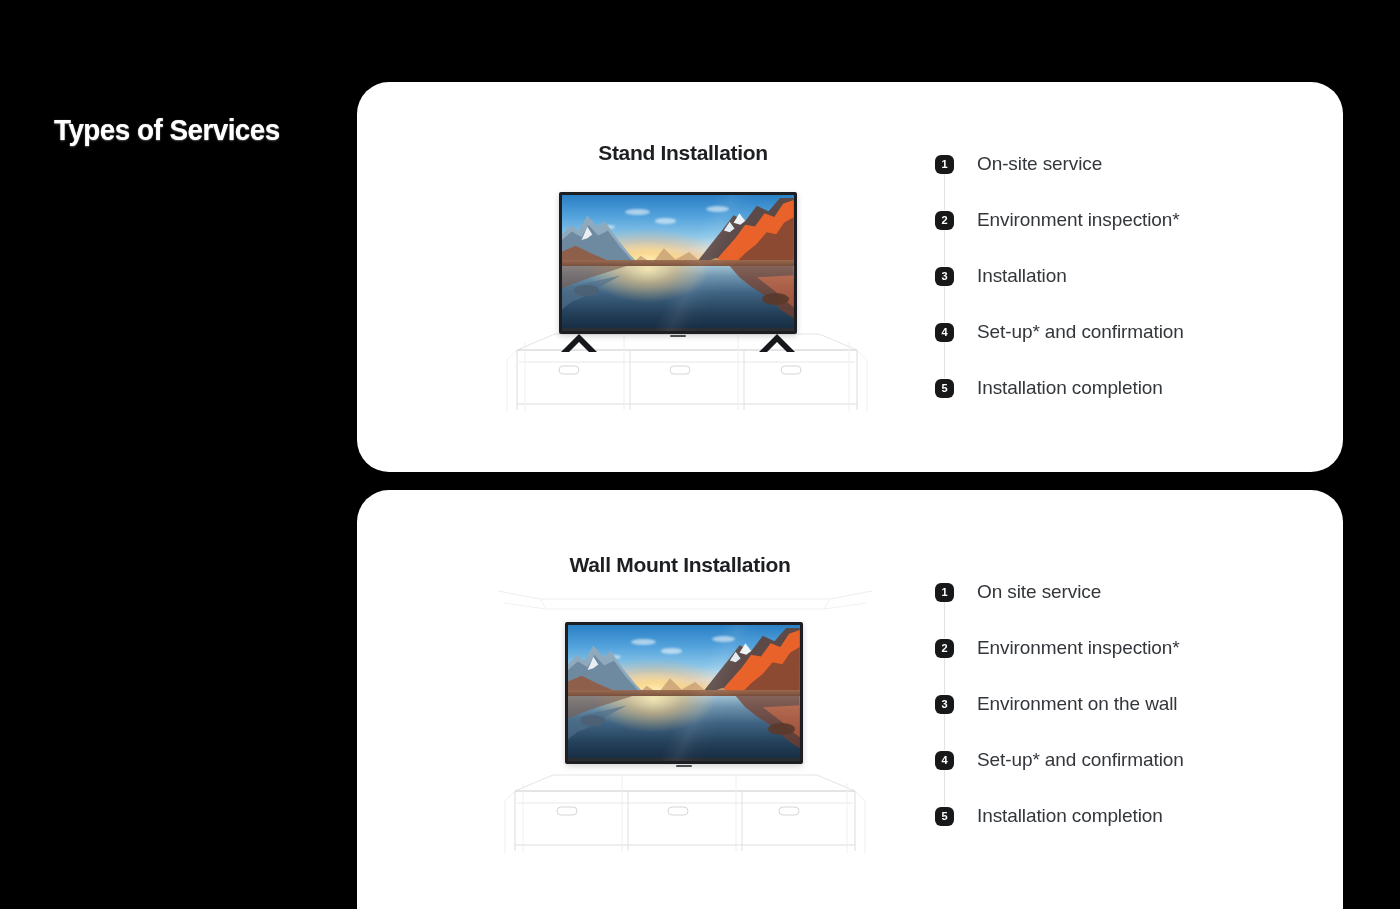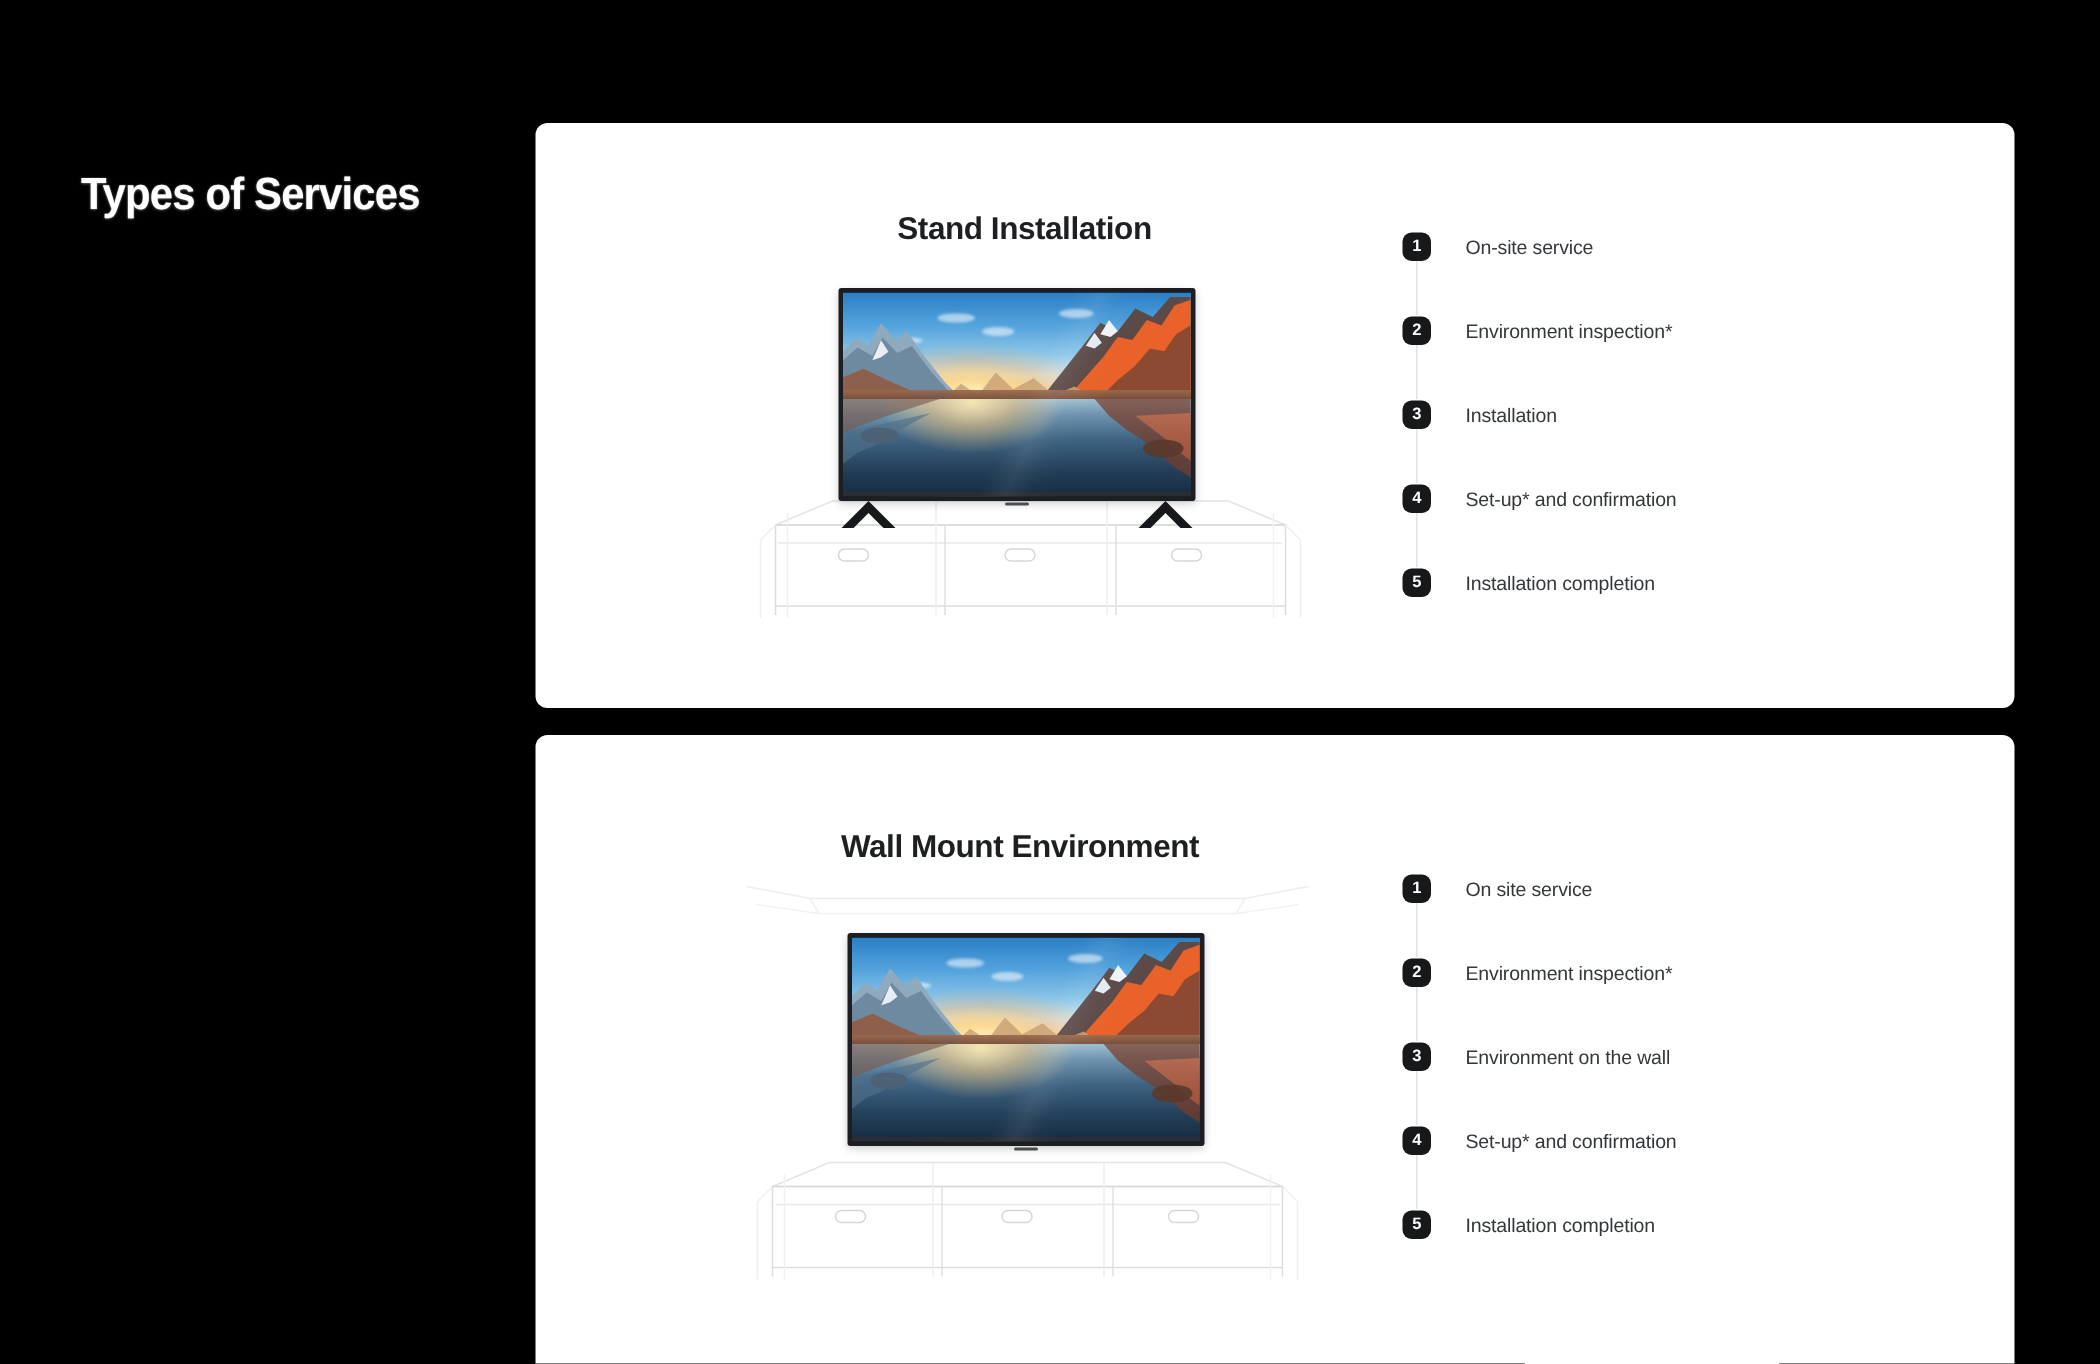--- a/index.html
+++ b/index.html
@@ -31,21 +31,21 @@
                  0 0 1px rgba(255,255,255,0.45);
     white-space: nowrap;
   }
 
   
   .card {
     position: absolute;
     left: 357px;
     width: 986px;
     background: #ffffff;
-    border-radius: 8px;
+    border-radius: 32px;
     box-sizing: border-box;
   }
   #card-stand { top: 82px; height: 390px; }
   #card-wall  { top: 490px; height: 440px; border-bottom-left-radius: 22px; border-bottom-right-radius: 22px; }
 
   .card-title {
     position: absolute;
     text-align: center;
     font-size: 21px;
     font-weight: 700;
@@ -101,21 +101,21 @@
     background: #17181a;
     color: #ffffff;
     font-size: 11px;
     font-weight: 700;
     line-height: 19px;
     text-align: center;
     letter-spacing: 0;
   }
   .step-label {
     margin-left: 23px;
-    font-size: 13px;
+    font-size: 19px;
     color: #33363b;
     letter-spacing: -0.1px;
     white-space: nowrap;
   }
 
   
   .tv { position: absolute; }
   .tv-frame {
     position: absolute;
     inset: 0;
@@ -291,21 +291,21 @@
     </div>
     <div class="step">
       <div class="badge">5</div>
       <div class="step-label">Installation completion</div>
     </div>
   </div>
 </section>
 
 <section class="card" id="card-wall">
 
-  <div class="card-title">Wall Mount Environment</div>
+  <div class="card-title">Wall Mount Installation</div>
 
   <div class="visual" id="visual-wall">
 
     <svg style="position:absolute;left:0;top:0;width:390px;height:30px;">
       <g fill="none" stroke="#ededed" stroke-width="1">
         <path d="M8 6 L50 14 L340 14 L382 6"></path>
         <path d="M14 18 L56 24 L334 24 L376 18" stroke="#f2f2f2"></path>
         <path d="M50 14 L56 24 M340 14 L334 24" stroke="#f0f0f0"></path>
       </g>
     </svg>

